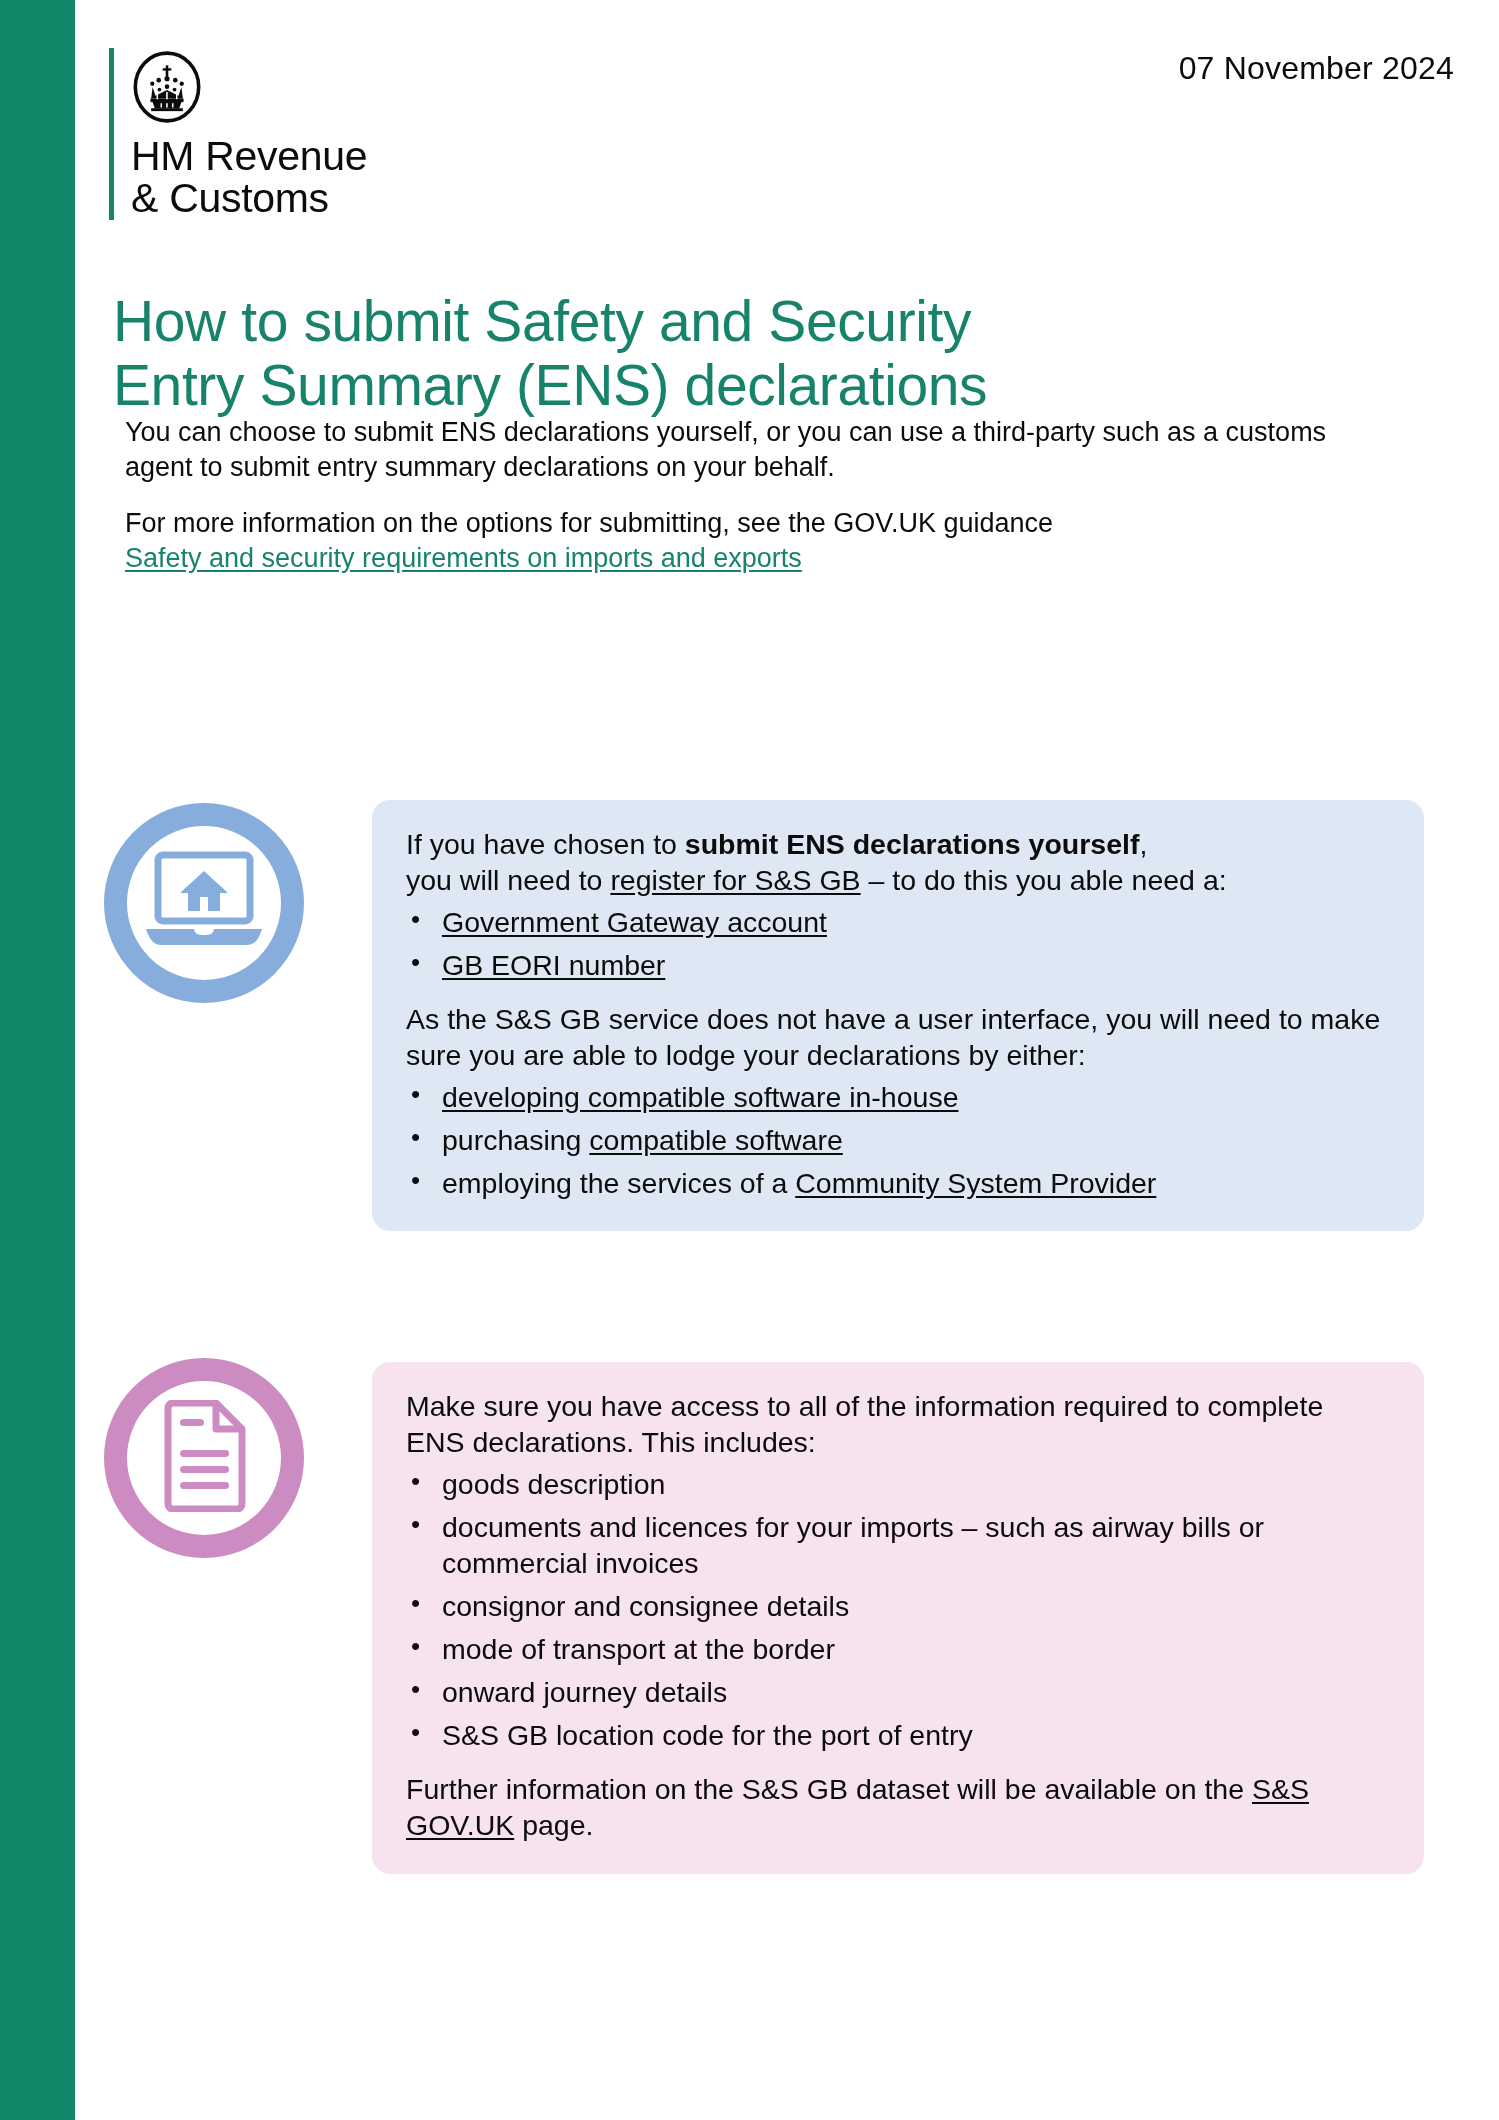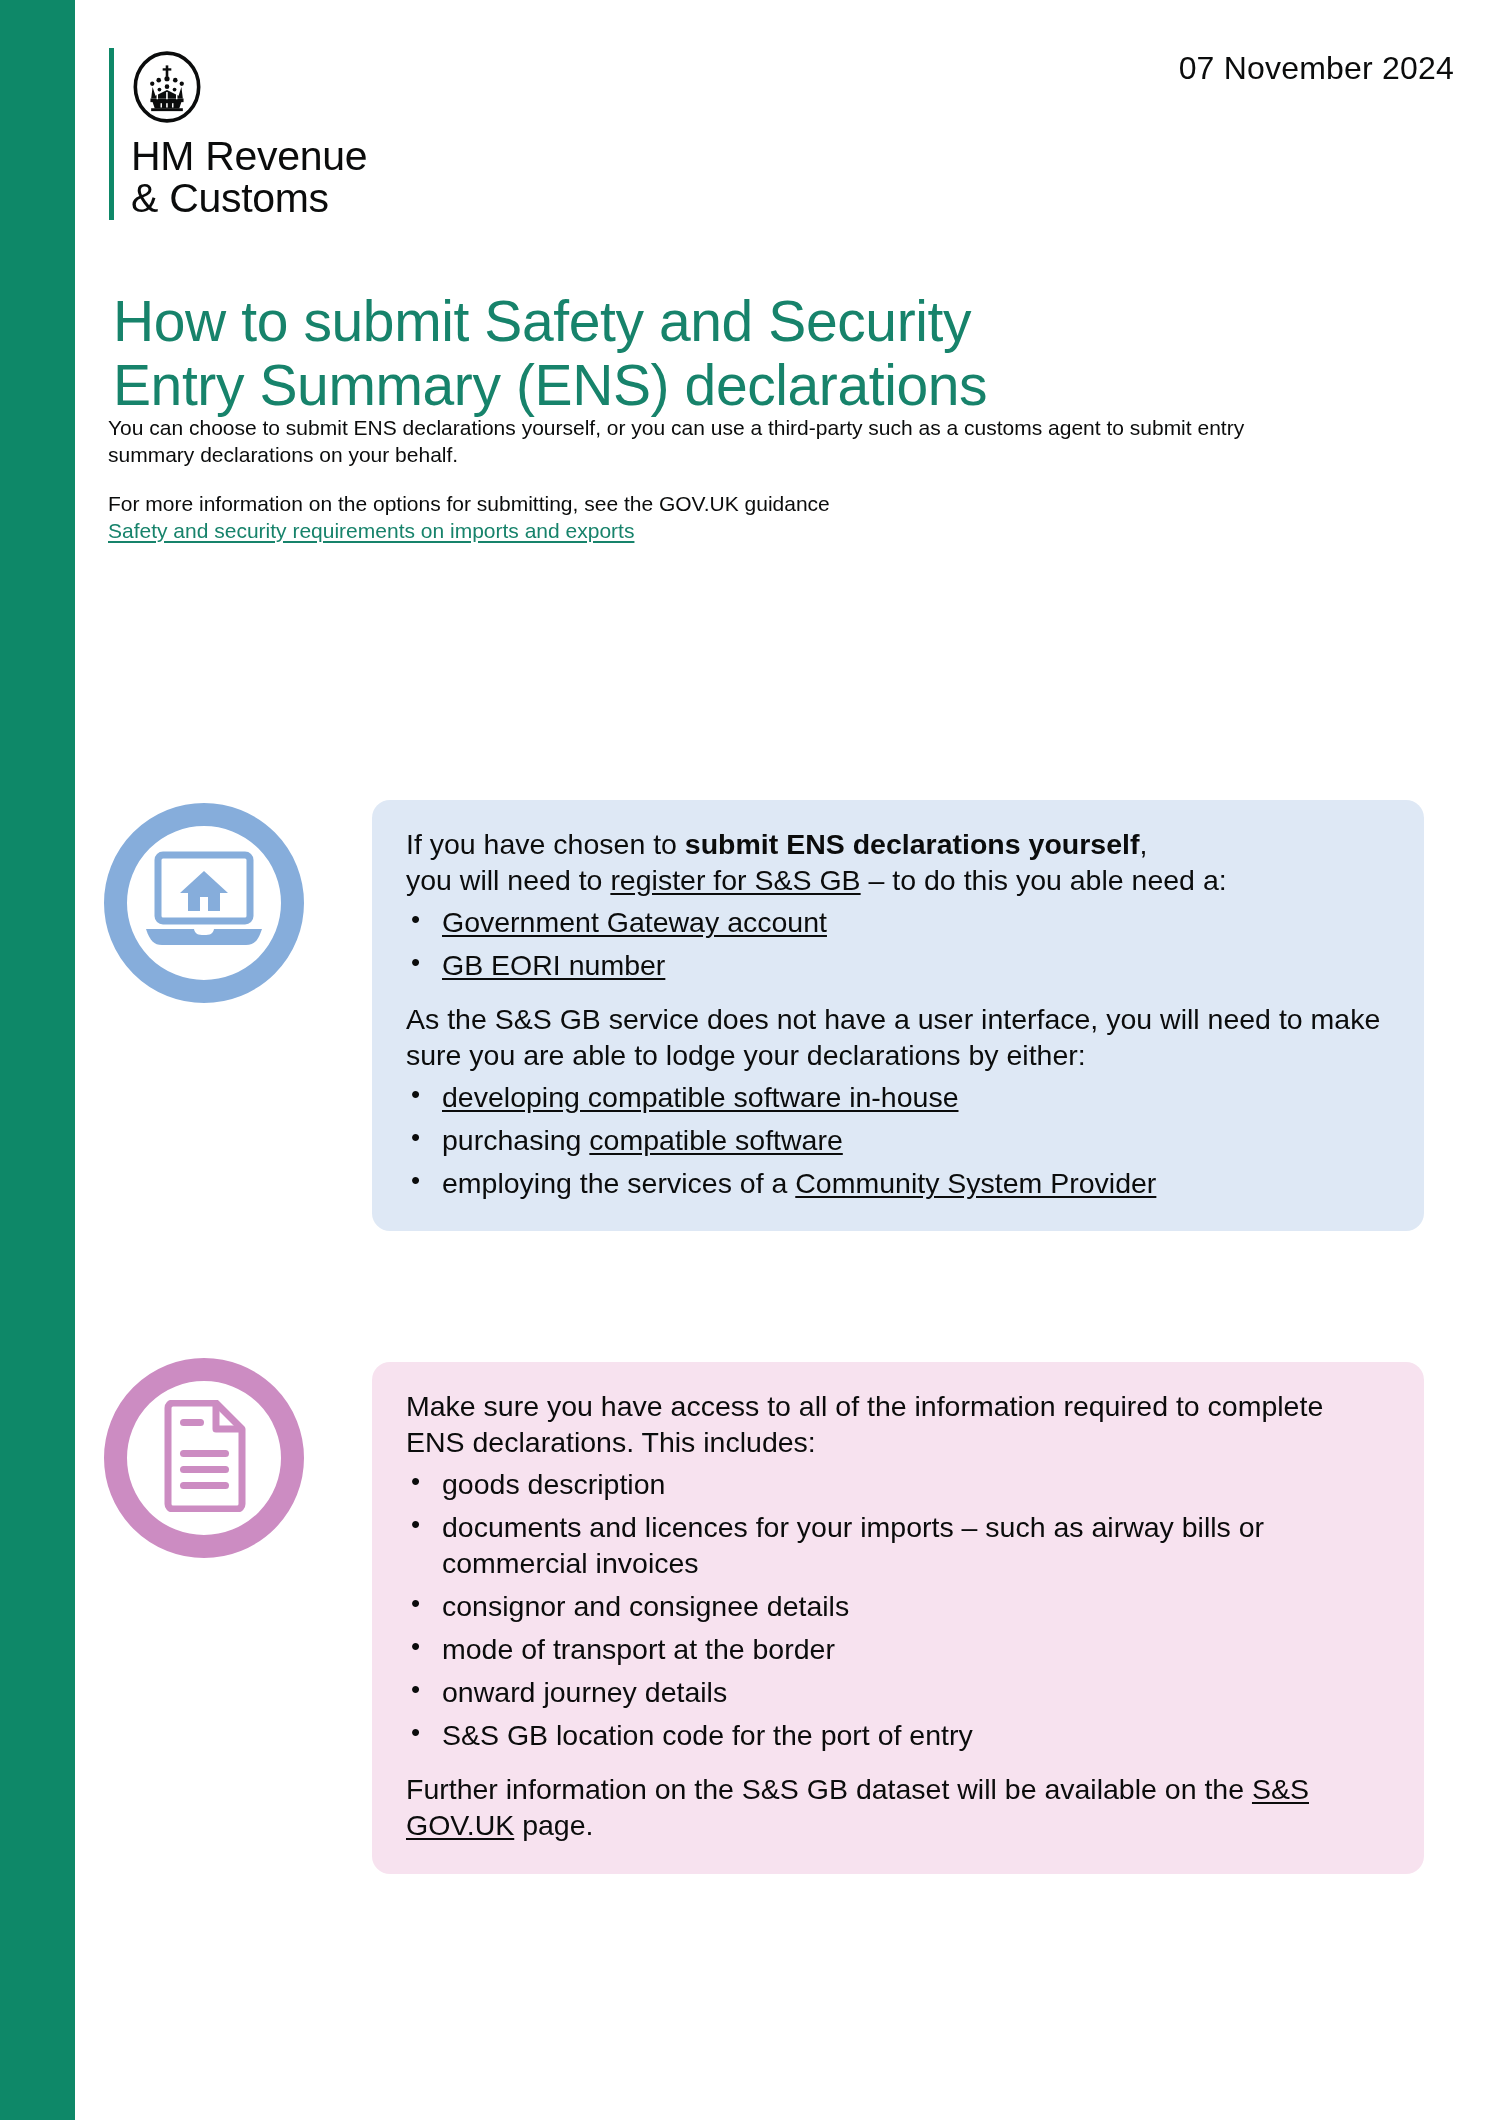--- a/index.html
+++ b/index.html
@@ -89,24 +89,24 @@
     line-height: 1.12;
     color: #17836B;
     letter-spacing: -0.4px;
     white-space: pre-line;
     font-weight: 400;
   }
 
   
   .intro {
     position: absolute;
-    left: 33px;
+    left: 50px;
     top: 415px;
     width: 1210px;
-    font-size: 21px;
+    font-size: 27px;
     line-height: 1.28;
     color: #0b0c0c;
   }
   .intro p { margin: 0 0 22px 0; }
   .intro p:last-child { margin-bottom: 0; }
   a.link, .link {
     color: #17836B;
     text-decoration: underline;
     text-underline-offset: 3px;
   }

